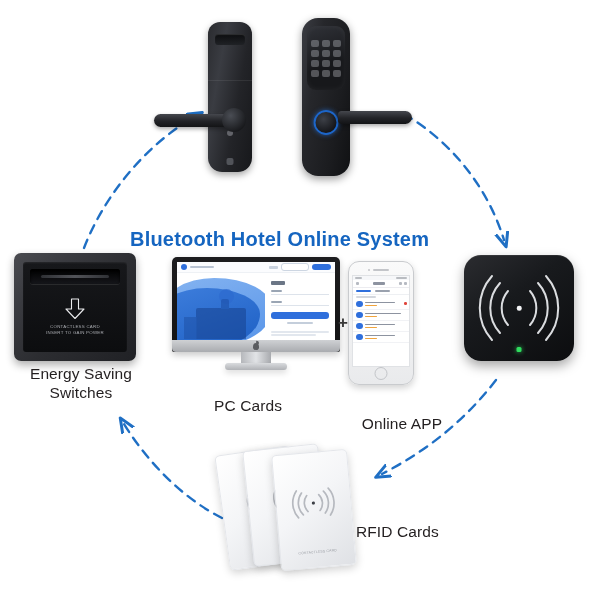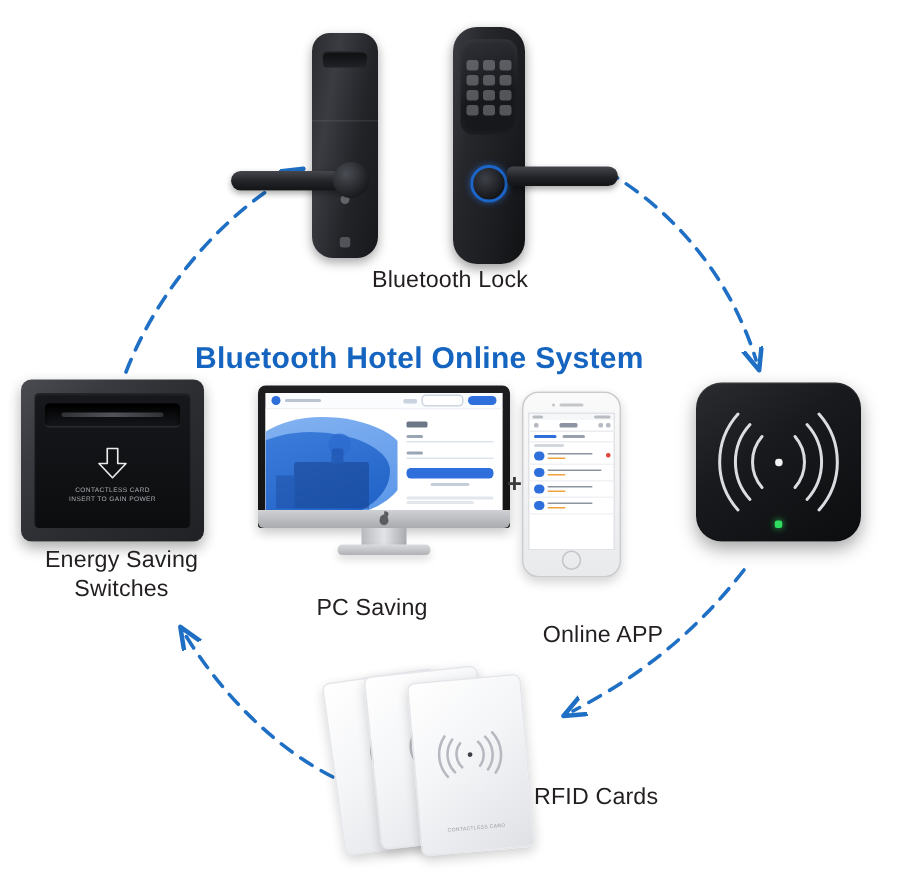--- a/index.html
+++ b/index.html
@@ -337,21 +337,20 @@
           <span></span>
             <span></span>
             <span></span>
         </div>
       </div>
       <div class="finger"></div>
       <div class="handle handle-right"></div>
     </div>
   </div>
 
-  <div id="lbl-lock" class="abs label">Bluetooth Lock</div>
 
   <div id="lbl-title" class="abs title">Bluetooth Hotel Online System</div>
 
   <div id="switch" class="abs">
     <div class="sw-frame">
       <div class="sw-face">
         <div class="sw-slot">
             <i></i>
           </div>
         <svg class="sw-arrow" viewBox="0 0 26 22">
@@ -403,21 +402,21 @@
 
       </div>
       <div class="mon-chin">
         <div class="apple"></div>
       </div>
     </div>
     <div class="mon-neck"></div>
     <div class="mon-base"></div>
   </div>
 
-  <div id="lbl-pc" class="abs label">PC Saving</div>
+  <div id="lbl-pc" class="abs label">PC Cards</div>
 
   <div id="plus" class="abs">+</div>
 
   <div id="phone" class="abs">
     <div class="ph-body">
       <div class="ph-cam"></div>
       <div class="ph-spk"></div>
       <div class="ph-screen">
 
         <div class="ph-status">

